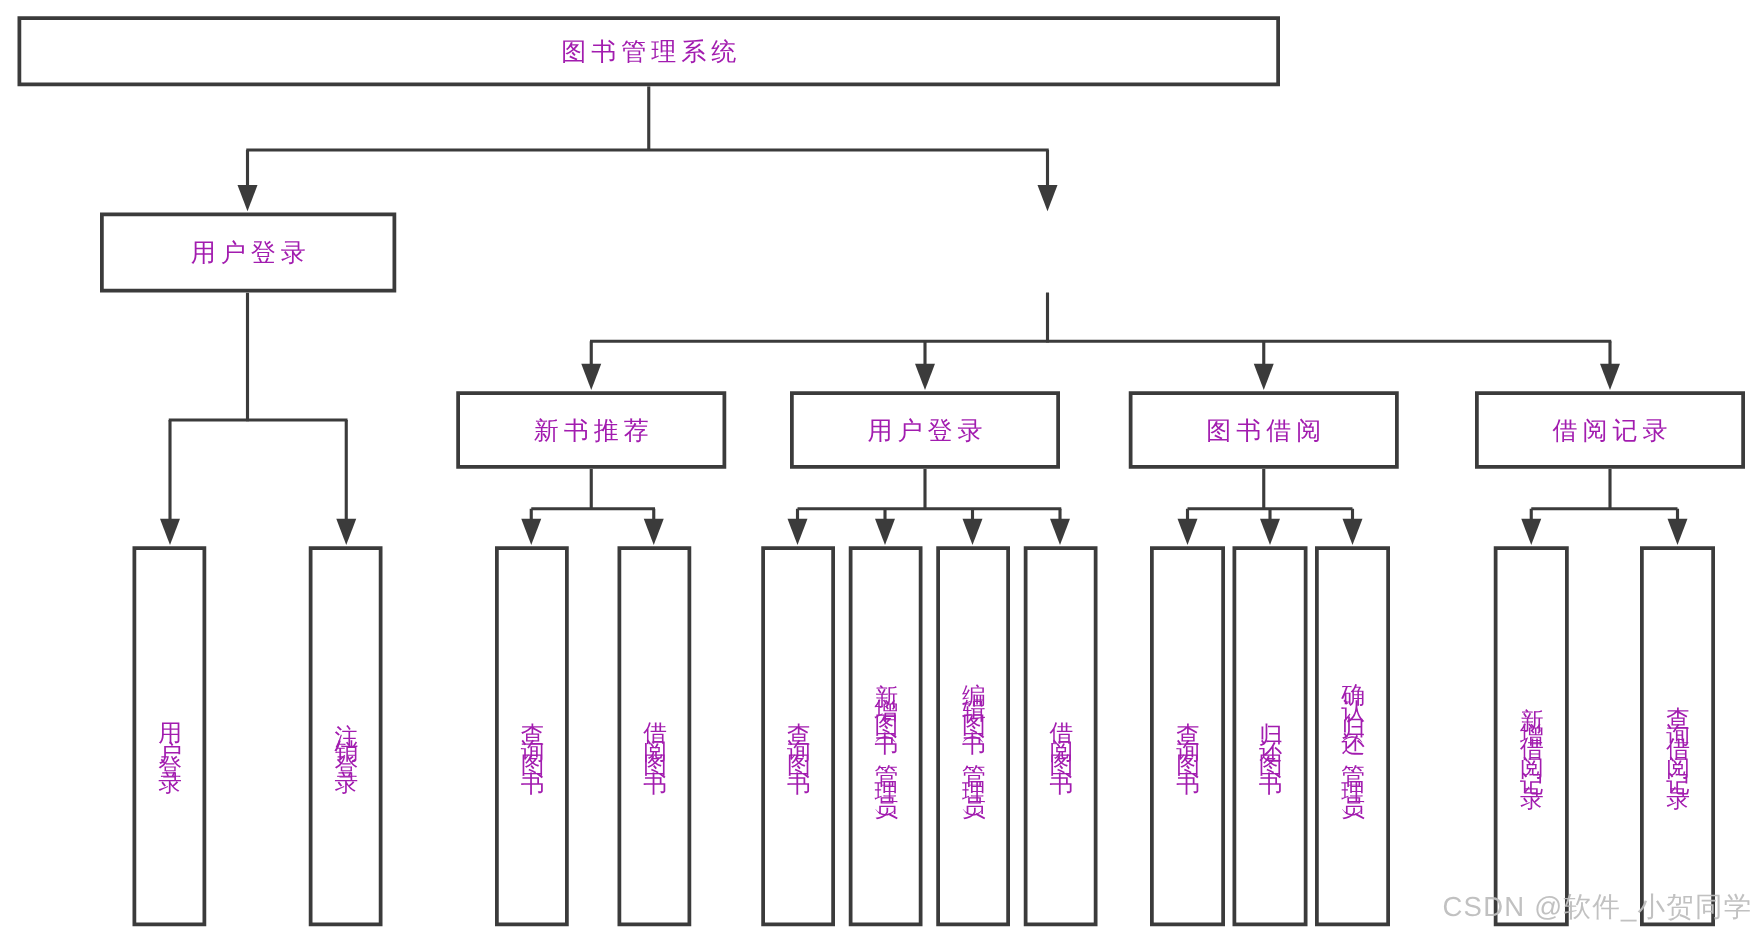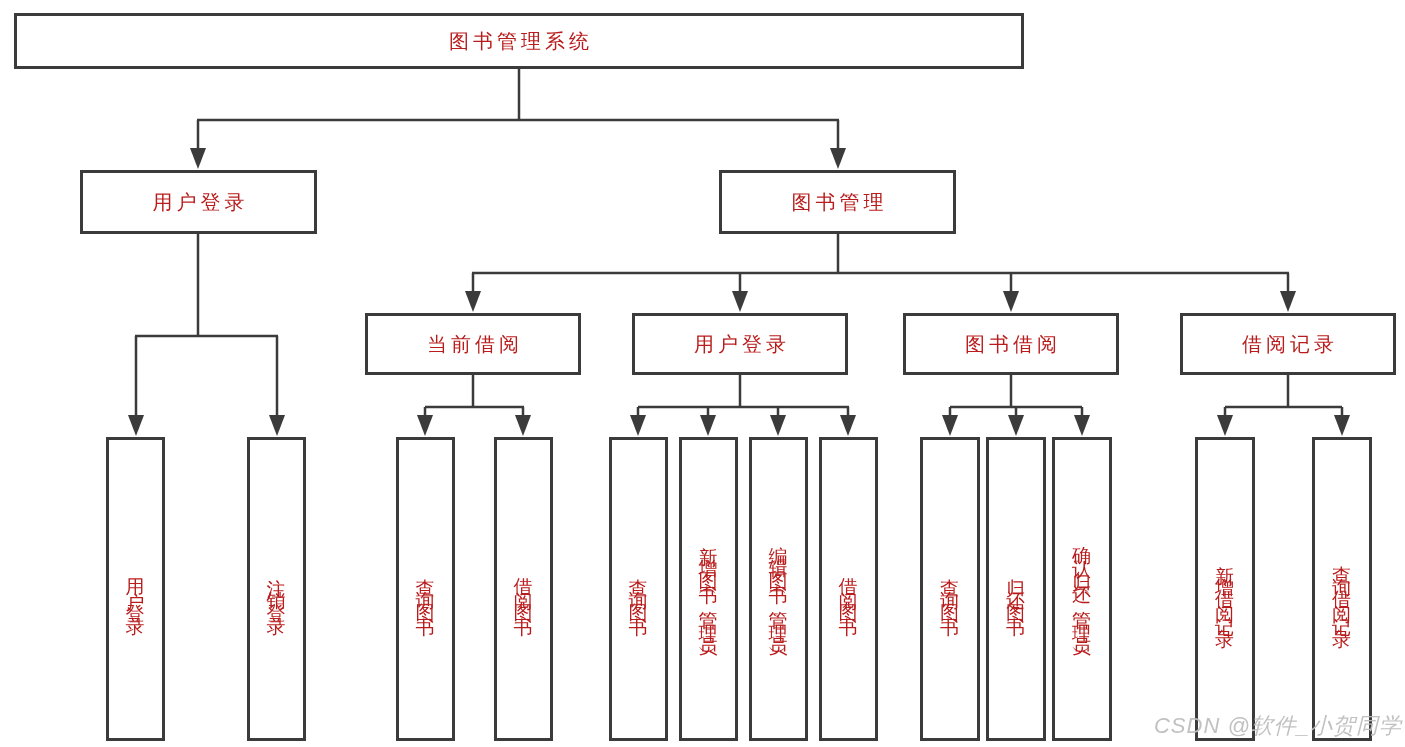--- a/index.html
+++ b/index.html
@@ -24,21 +24,21 @@
   }
   #connectors polygon {
     fill: #3b3b3b;
     stroke: none;
   }
   .node {
     position: absolute;
     box-sizing: border-box;
     border: 3px solid #3b3b3b;
     background: #ffffff;
-    color: #b91c1c;
+    color: #a21caf;
     display: flex;
     align-items: center;
     justify-content: center;
     z-index: 2;
   }
   .node.h { font-size: 20px; }
   .node.h .lbl {
     letter-spacing: 4px;
     text-indent: 4px;
     white-space: nowrap;
@@ -53,21 +53,20 @@
   }
   #watermark {
     position: absolute;
     right: 3px;
     top: 711px;
     z-index: 3;
     font-size: 22px;
     color: rgba(190,190,190,0.95);
     letter-spacing: 1px;
     white-space: nowrap;
-    font-style: italic;
   }
 </style>
 </head>
 <body>
 
 <div id="canvas">
 
   <svg id="connectors" viewBox="0 0 1405 747" xmlns="http://www.w3.org/2000/svg" aria-hidden="true">
 
     <path d="M519 69 V120"></path>
@@ -130,26 +129,23 @@
       <polygon points="1334,415 1350,415 1342,436"></polygon>
   </svg>
 
   <div class="node h" style="left:14px; top:13px; width:1010px; height:56px;">
     <span class="lbl">图书管理系统</span>
   </div>
 
   <div class="node h" style="left:80px; top:170px; width:237px; height:64px;">
     <span class="lbl">用户登录</span>
   </div>
-  <div class="node h" style="left:719px; top:170px; width:237px; height:64px;">
-    <span class="lbl">图书管理</span>
-  </div>
 
   <div class="node h" style="left:365px; top:313px; width:216px; height:62px;">
-    <span class="lbl">当前借阅</span>
+    <span class="lbl">新书推荐</span>
   </div>
   <div class="node h" style="left:632px; top:313px; width:216px; height:62px;">
     <span class="lbl">用户登录</span>
   </div>
   <div class="node h" style="left:903px; top:313px; width:216px; height:62px;">
     <span class="lbl">图书借阅</span>
   </div>
   <div class="node h" style="left:1180px; top:313px; width:216px; height:62px;">
     <span class="lbl">借阅记录</span>
   </div>

